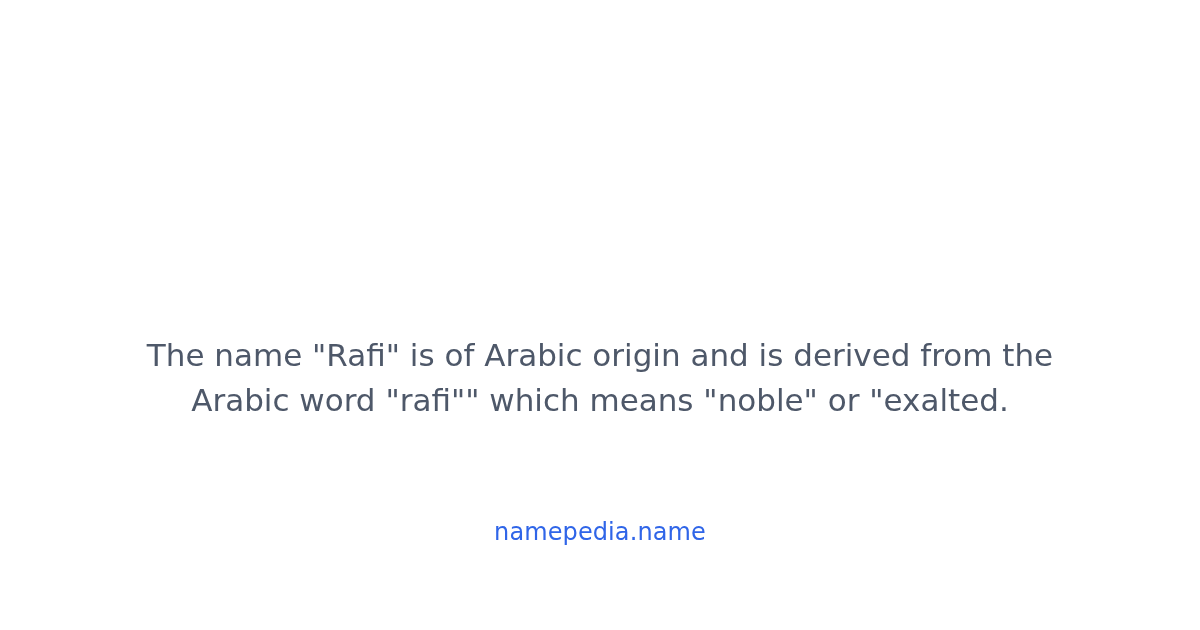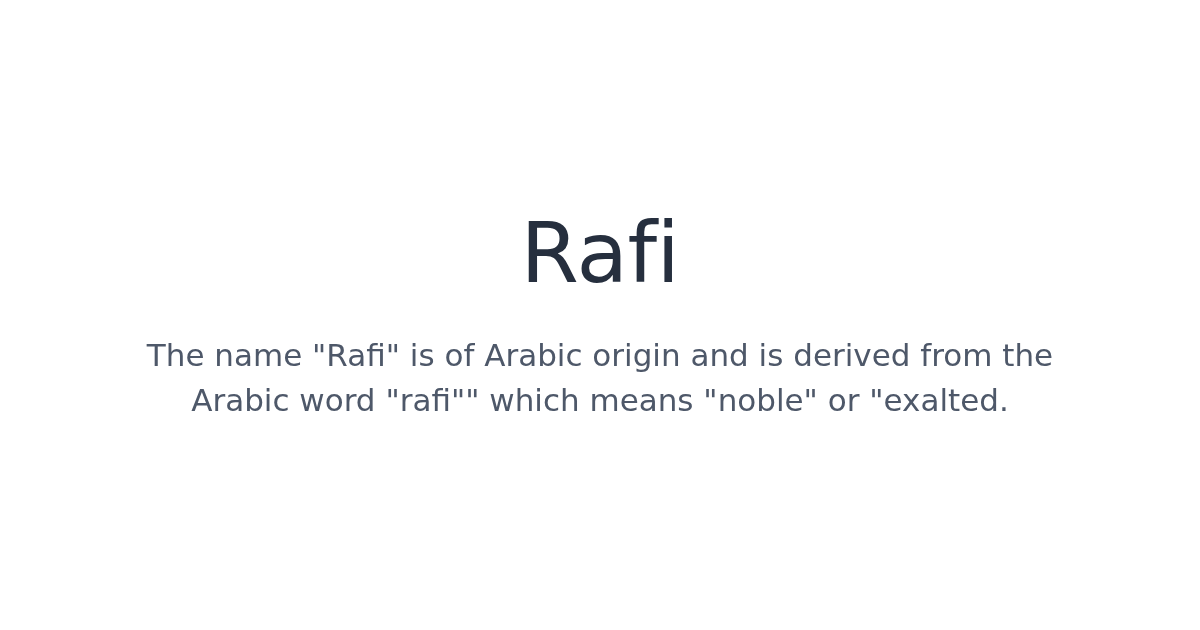--- a/index.html
+++ b/index.html
@@ -78,21 +78,23 @@
     color: #2f65e8;
     text-decoration: none;
     letter-spacing: 0.1px;
   }
 </style>
 </head>
 <body>
 
 <div class="card">
 
-  <h1 class="name-title">Rafi</h1>
 
   <div class="description">
     <span class="desc-line">The name "Rafi" is of Arabic origin and is derived from the</span>
     <span class="desc-line">Arabic word "rafi"" which means "noble" or "exalted.</span>
   </div>
 
+  <div class="footer">
+    <a class="site-link" href="#">namepedia.name</a>
+  </div>
 
 </div>
 
 </body></html>

